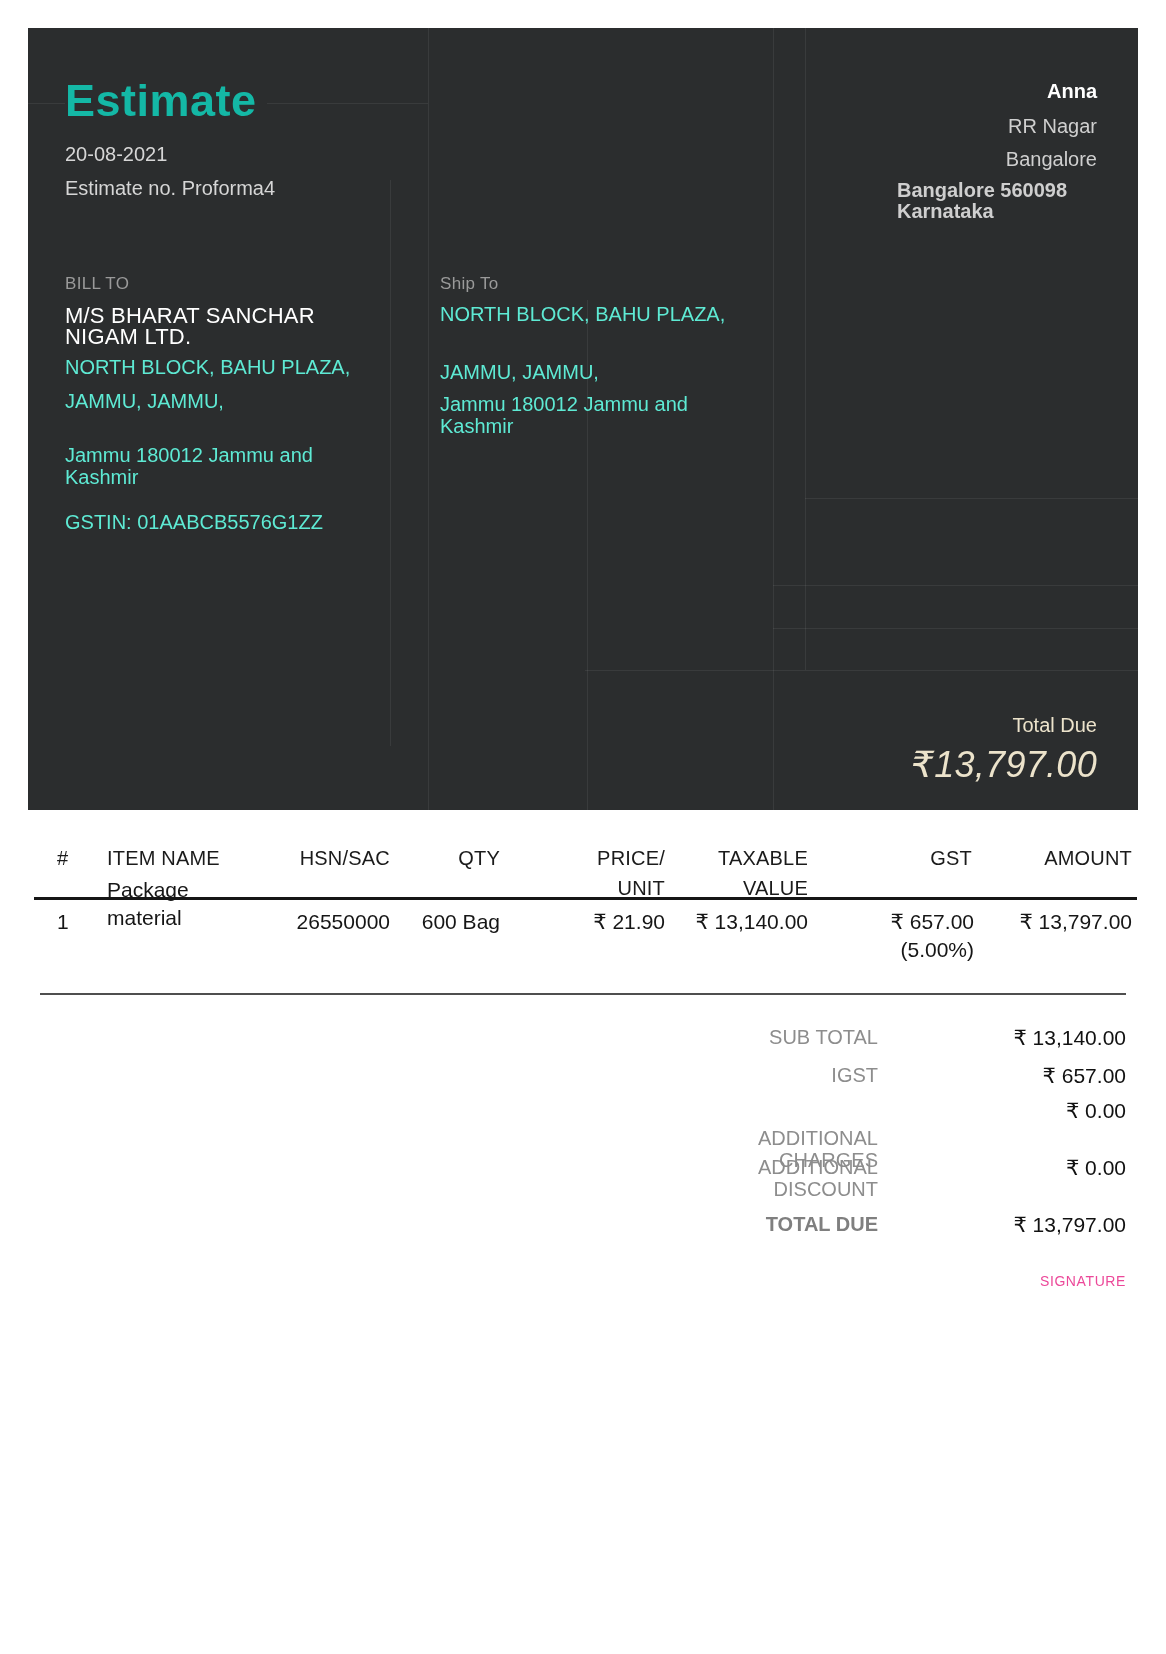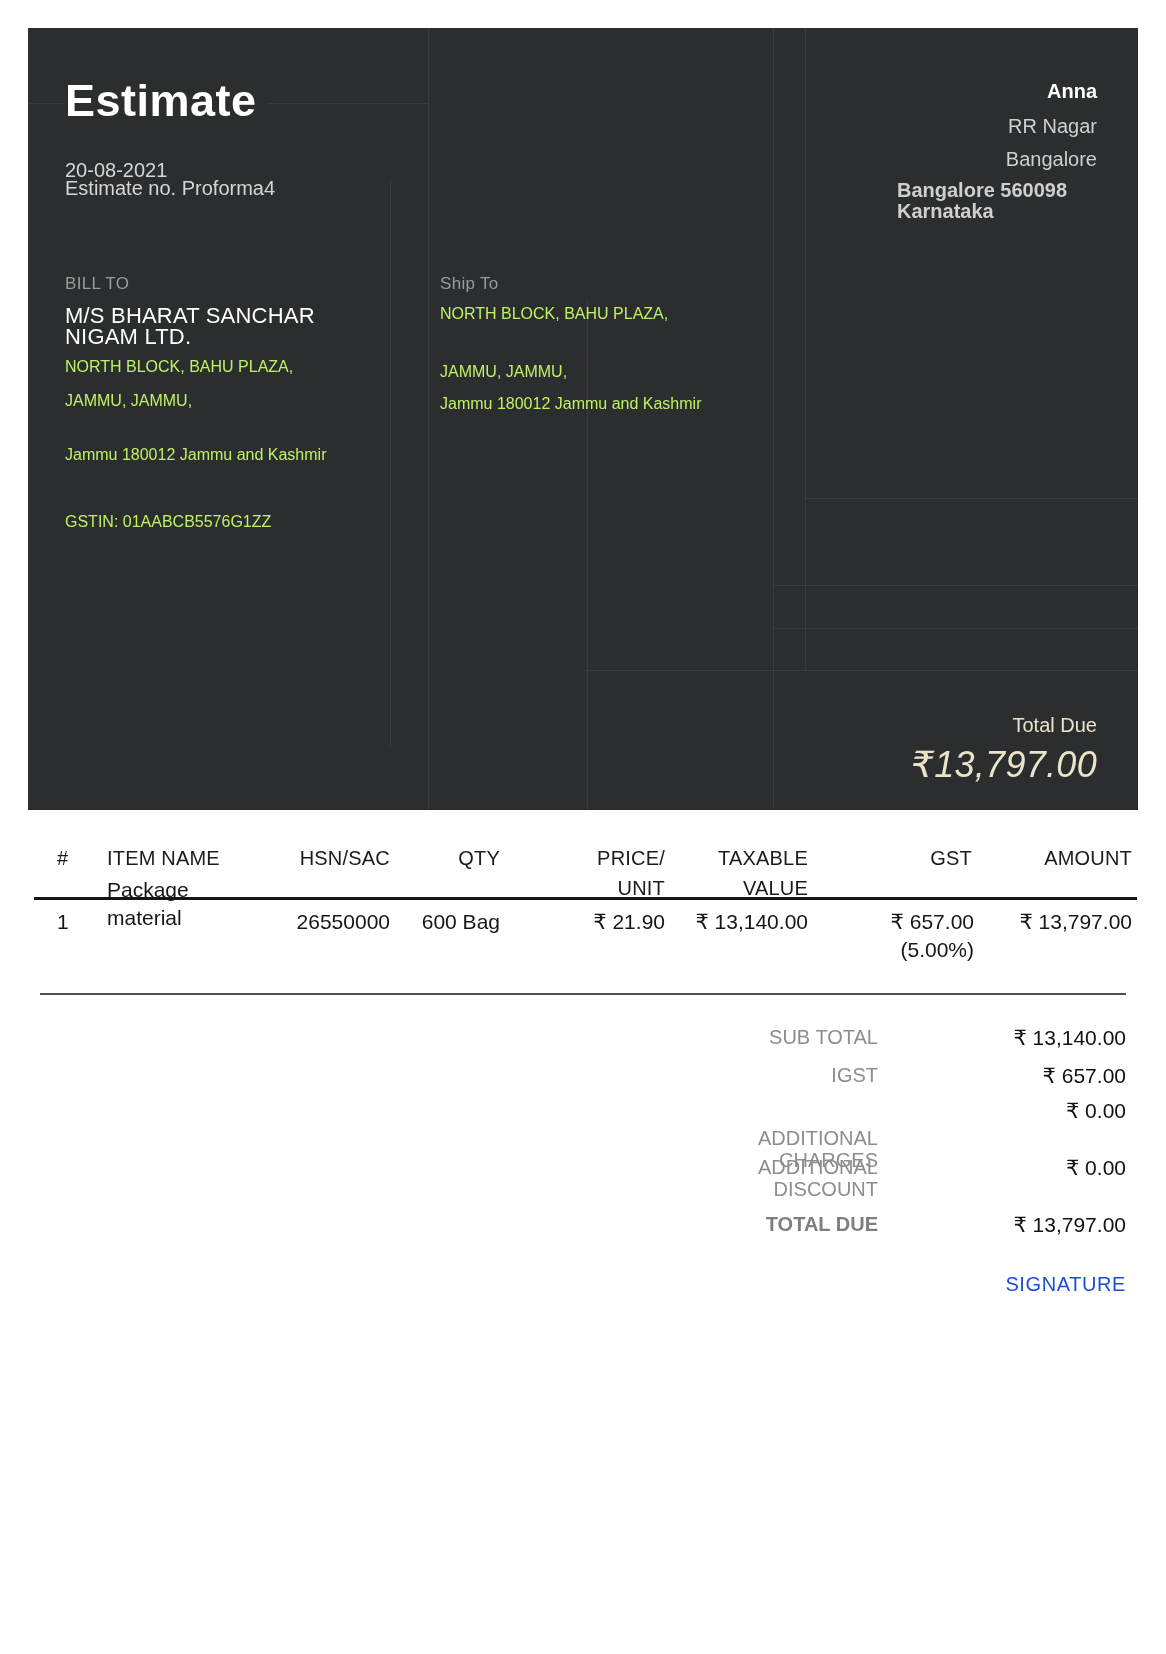--- a/index.html
+++ b/index.html
@@ -12,73 +12,73 @@
 
   
   .panel {
     position:absolute; left:28px; top:28px; width:1110px; height:782px;
     background:#2b2d2e;
   }
   .decor { position:absolute; background:rgba(255,255,255,0.07); }
 
   .title {
     position:absolute; left:37px; top:50px;
-    font-size:45px; line-height:45px; font-weight:bold; color:#ffffff;
+    font-size:45px; line-height:45px; font-weight:bold; color:#14b8a6;
     background:#2b2d2e; padding-right:10px; letter-spacing:0.5px;
   }
   .meta { position:absolute; left:37px; font-size:20px; color:#d6d6d6; }
 
   .co-right { position:absolute; right:41px; text-align:left; color:#cfcfcf; font-size:20px; }
   .co-name  { color:#ffffff; font-weight:bold; }
   .co-wrap  { width:200px; line-height:21px;font-weight:bold; }
 
   .sec-label { position:absolute; font-size:17px; color:#9a9a9a; letter-spacing:0.3px; }
   .billco {
     position:absolute; left:37px; width:260px;
     font-size:22px; line-height:21px; color:#ffffff; font-weight:500; letter-spacing:0.2px;
   }
-  .addr { position:absolute; font-size:16px; color:#bef264; line-height:22px; }
+  .addr { position:absolute; font-size:20px; color:#5eead4; line-height:22px; }
 
   .totaldue-label { position:absolute; right:41px; text-align:right; font-size:20px; color:#ece3cb; }
   .totaldue-amt   { position:absolute; right:41px; text-align:right; font-size:36px; color:#ece3cb; letter-spacing:0.3px; }
 
   
   .th { position:absolute; font-size:20px; color:#1b1b1b; letter-spacing:0.2px; line-height:30px; }
   .th.r { text-align:right; }
   .td { position:absolute; font-size:21px; color:#161616; line-height:28px; }
   .td.r { text-align:right; }
   .rule-thick { position:absolute; left:34px; top:897px; width:1103px; height:3px; background:#161616; }
   .rule-thin  { position:absolute; left:40px; top:993px; width:1086px; height:2px; background:#4f4f4f; }
 
   
   .slabel { position:absolute; text-align:right; font-size:20px; color:#8d8d8d; line-height:22px; }
   .slabel.bold { font-weight:bold; color:#7f7f7f; }
   .svalue { position:absolute; right:40px; text-align:right; font-size:21px; color:#111111; }
-  .signature { position:absolute; right:40px; text-align:right; font-size:20px; color:#1d4ed8; letter-spacing:0.6px; }
+  .signature { position:absolute; right:40px; text-align:right; font-size:14px; color:#ec4899; letter-spacing:0.6px; }
 </style>
 </head>
 <body>
 
 <div class="page">
 
   <div class="panel">
 
     <div class="decor" style="left:0;top:75px;width:400px;height:1px;"></div>
     <div class="decor" style="left:362px;top:152px;width:1px;height:566px;"></div>
     <div class="decor" style="left:400px;top:0;width:1px;height:782px;"></div>
     <div class="decor" style="left:559px;top:272px;width:1px;height:510px;"></div>
     <div class="decor" style="left:745px;top:0;width:1px;height:782px;"></div>
     <div class="decor" style="left:777px;top:0;width:1px;height:642px;"></div>
     <div class="decor" style="left:777px;top:470px;width:333px;height:1px;"></div>
     <div class="decor" style="left:745px;top:557px;width:365px;height:1px;"></div>
     <div class="decor" style="left:745px;top:600px;width:365px;height:1px;"></div>
     <div class="decor" style="left:557px;top:642px;width:553px;height:1px;"></div>
 
     <div class="title">Estimate</div>
-    <div class="meta" style="top:115px;margin-top:16px;">20-08-2021</div>
+    <div class="meta" style="top:115px;">20-08-2021</div>
     <div class="meta" style="top:149px;">Estimate no. Proforma4</div>
 
     <div class="co-right co-name" style="top:52px;">Anna</div>
     <div class="co-right" style="top:87px;">RR Nagar</div>
     <div class="co-right" style="top:120px;">Bangalore</div>
     <div class="co-right co-wrap" style="top:152px;">Bangalore 560098 Karnataka</div>
 
     <div class="sec-label" style="left:37px;top:246px;">BILL TO</div>
     <div class="billco" style="top:277px;">M/S BHARAT SANCHAR NIGAM LTD.</div>
     <div class="addr" style="left:37px;top:328px;width:300px;">NORTH BLOCK, BAHU PLAZA,</div>

